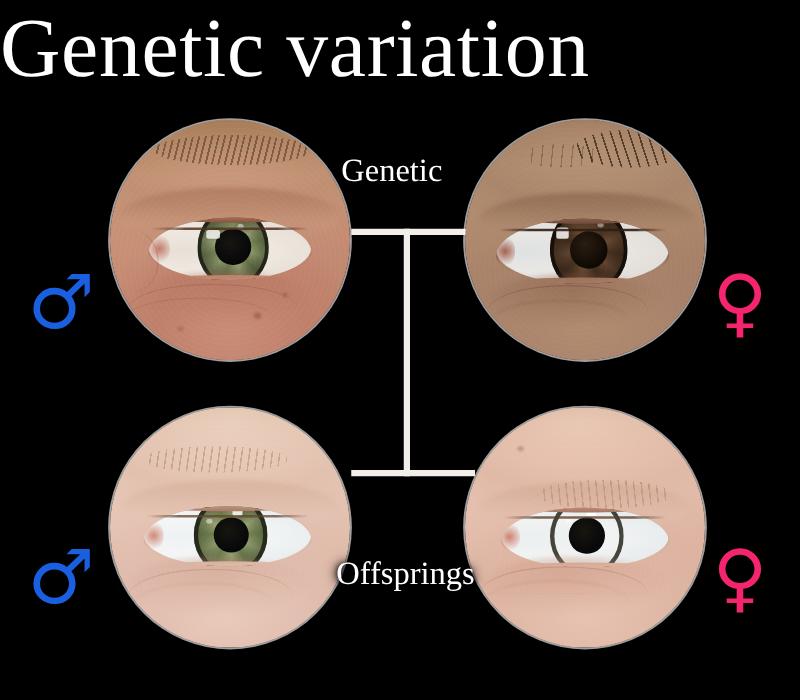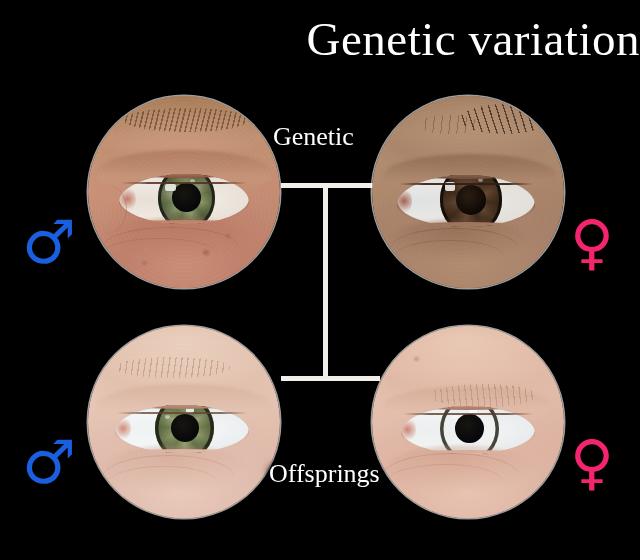--- a/index.html
+++ b/index.html
@@ -19,24 +19,24 @@
     height: 560px;
     background: #000000;
   }
 
   
   #title {
     position: absolute;
     left: 0;
     top: 8px;
     width: 640px;
-    text-align: right;
+    text-align: left;
     color: #ffffff;
     font-family: "Liberation Serif", "DejaVu Serif", serif;
-    font-size: 47px;
+    font-size: 67px;
     line-height: 62px;
     letter-spacing: 0.5px;
     font-weight: 400;
     white-space: nowrap;
   }
 
   
   .ped-line {
     position: absolute;
     background: #f2efe9;
@@ -151,21 +151,21 @@
   .ped-label {
     position: absolute;
     color: #ffffff;
     font-family: "Liberation Serif", "DejaVu Serif", serif;
     font-size: 26px;
     line-height: 30px;
     white-space: nowrap;
     text-shadow: 0 0 4px #000, 0 0 7px #000, 0 0 10px #000;
   }
   #label-parents   { left: 273px; top: 122px; }
-  #label-offspring { left: 269px; top: 459px; }
+  #label-offspring { left: 269px; top: 444px; }
 
   
   .sex-symbol {
     position: absolute;
     font-family: "DejaVu Sans", sans-serif;
     font-size: 60px;
     line-height: 60px;
     font-weight: 700;
     white-space: nowrap;
     user-select: none;

